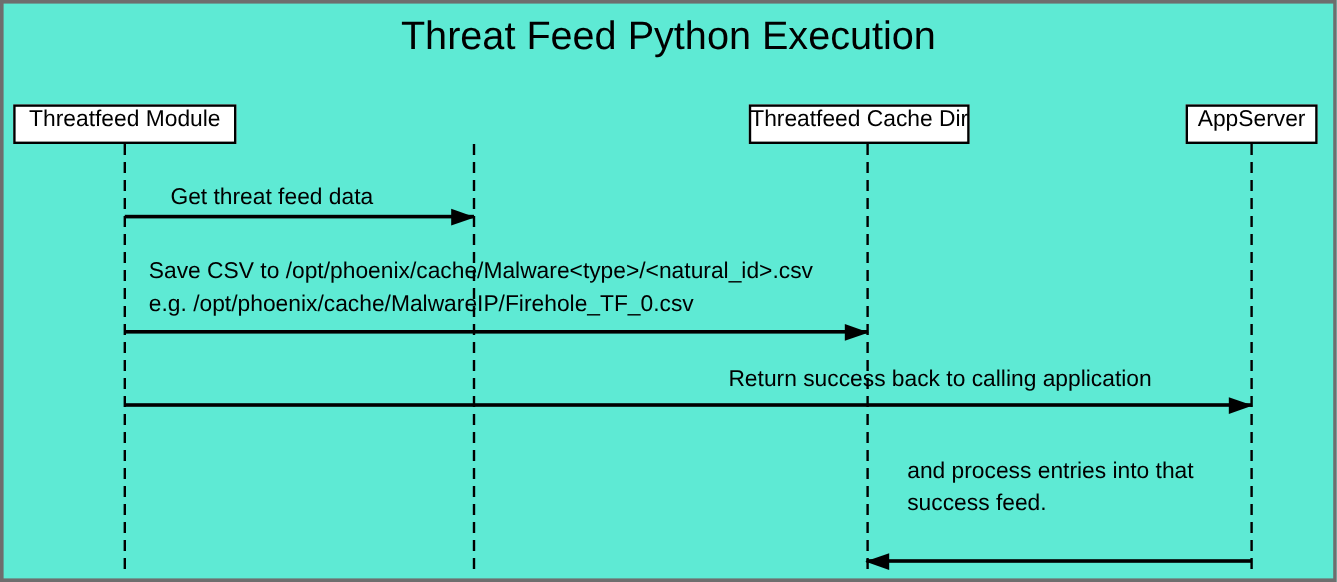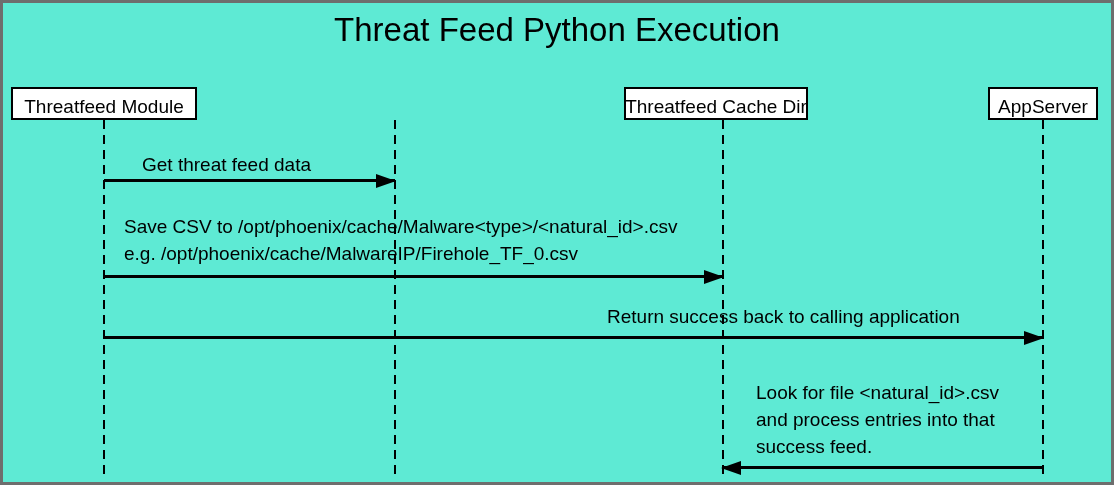--- a/index.html
+++ b/index.html
@@ -26,21 +26,21 @@
     white-space: nowrap;
   }
   .actor {
     position: absolute;
     top: 84px;
     height: 33px;
     box-sizing: border-box;
     border: 2px solid #000000;
     background: #ffffff;
     display: flex;
-    align-items: flex-end;
+    align-items: flex-start;
     justify-content: center;
     font-size: 19px;
     white-space: nowrap;
     z-index: 2;
   }
   .lifeline {
     position: absolute;
     top: 117px;
     bottom: 4px;
     width: 2px;
@@ -120,21 +120,20 @@
 
   <div class="msg-label single" style="left:604px; top:302px;">
     <div>Return success back to calling application</div>
   </div>
   <div class="arrow" style="left:101px; top:328px; width:939px;">
     <div class="arrow-line"></div>
     <div class="arrow-head right"></div>
   </div>
 
   <div class="msg-label" style="left:753px; top:376px;">
-    <div>Look for file &lt;natural_id&gt;.csv</div>
     <div>and process entries into that</div>
     <div>success feed.</div>
   </div>
   <div class="arrow" style="left:719px; top:458px; width:321px;">
     <div class="arrow-line"></div>
     <div class="arrow-head left"></div>
   </div>
 
 </div>
 

